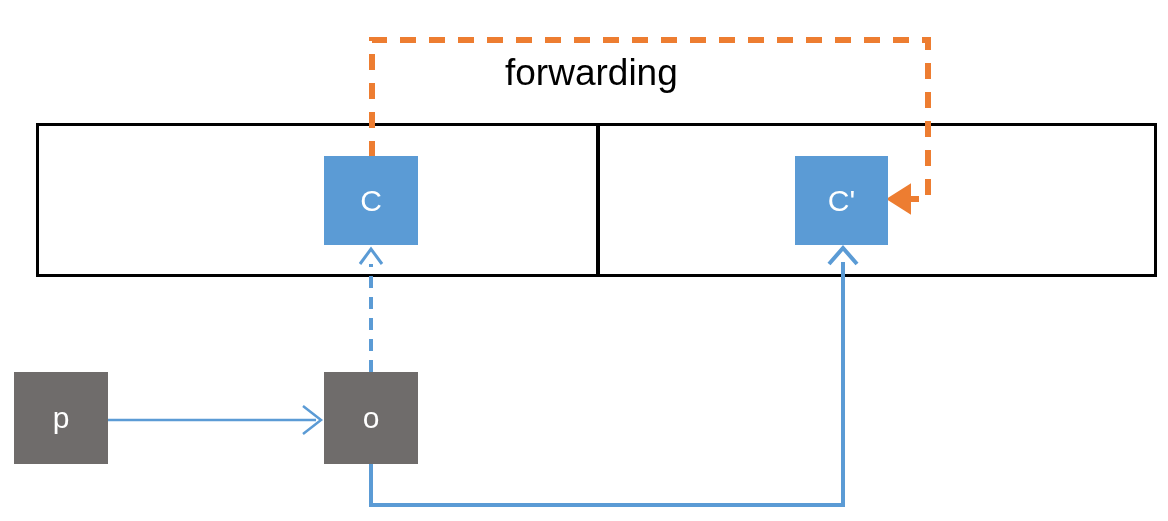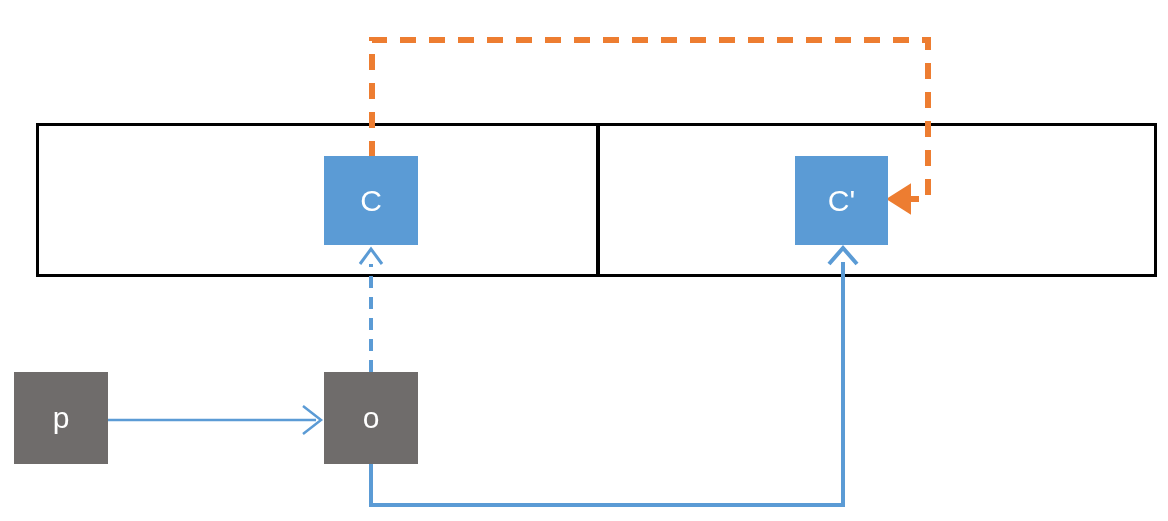--- a/index.html
+++ b/index.html
@@ -77,14 +77,15 @@
   </svg>
 
   <div class="node-label" style="left:324px; top:156px; width:94px; height:89px;">C</div>
 
   <div class="node-label" style="left:795px; top:156px; width:93px; height:89px;">C'</div>
 
   <div class="node-label" style="left:14px; top:372px; width:94px; height:92px;">p</div>
 
   <div class="node-label" style="left:324px; top:372px; width:94px; height:92px;">o</div>
 
+  <div class="annotation-label" style="left:505px; top:54px;">forwarding</div>
 
 </div>
 
 </body></html>

